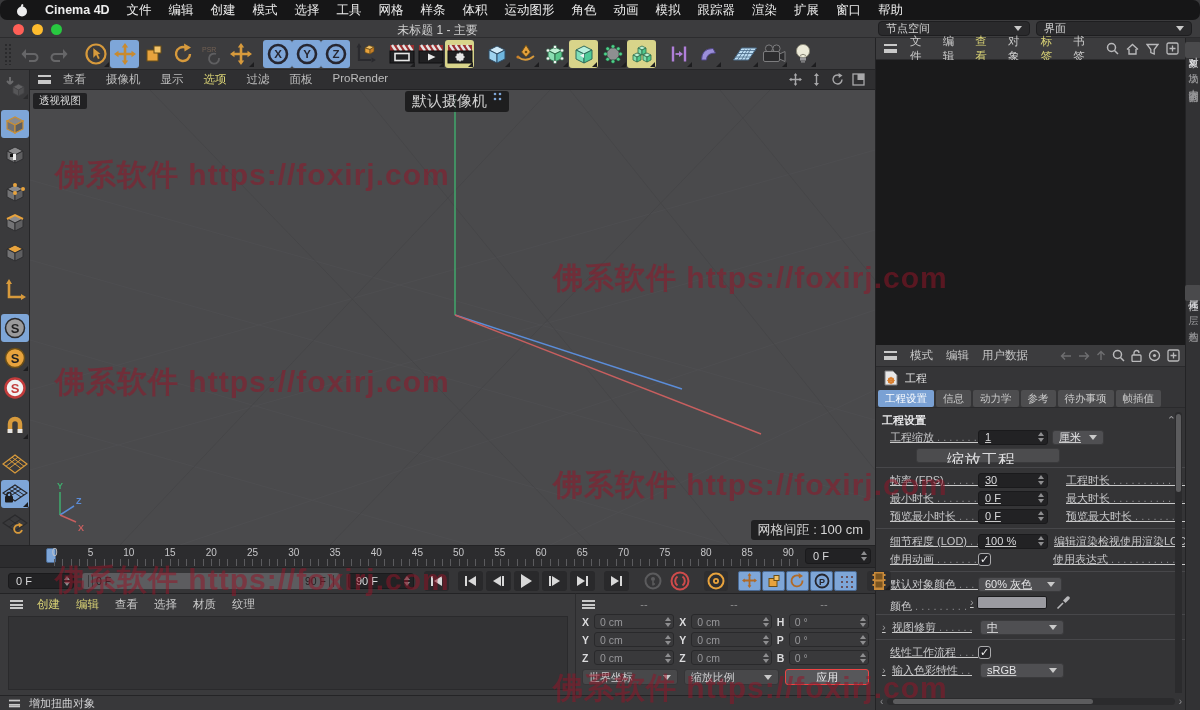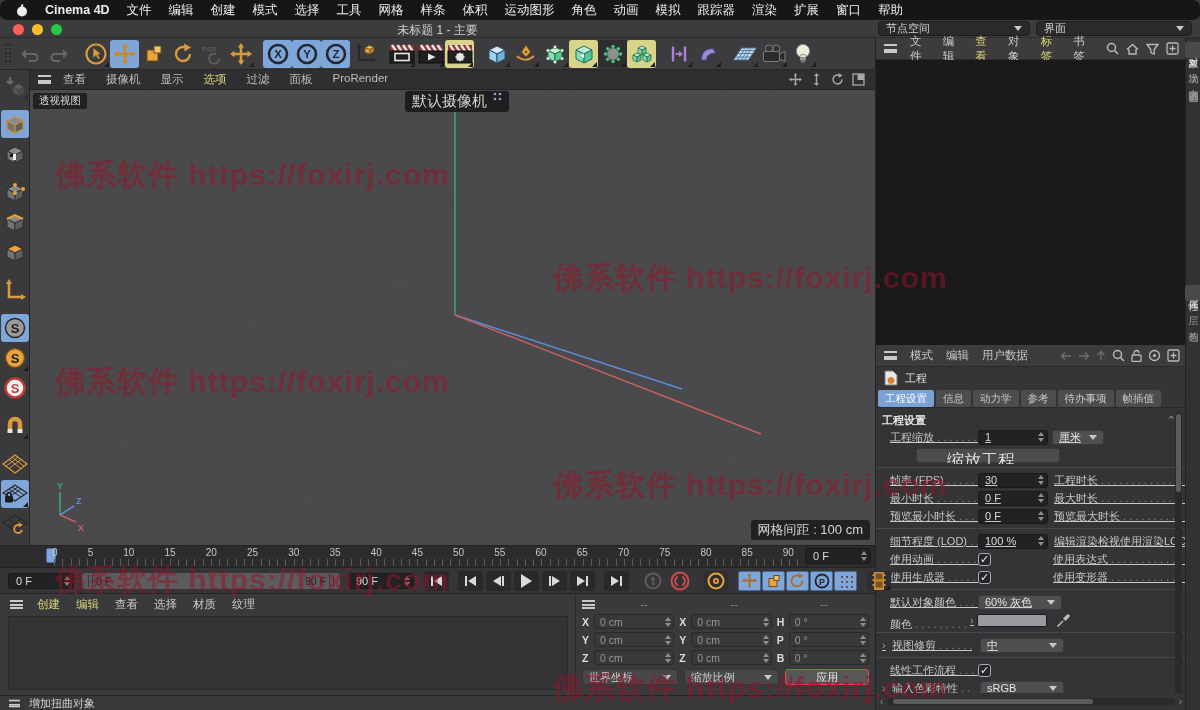--- a/index.html
+++ b/index.html
@@ -59,21 +59,21 @@
   #objrow { position:absolute; left:0; top:329px; width:310px; height:22px; background:#353537; display:flex; align-items:center; gap:7px; padding-left:8px; color:#e0e0e0; }
   #atabs { position:absolute; left:0; top:351px; width:310px; height:19px; background:#353537; display:flex; gap:2px; padding:1px 0 0 2px; border-bottom:1px solid #2a2a2c; }
   .atab { background:#4d4d4f; color:#c9c9c9; font-size:10.5px; padding:2px 7px; border-radius:2px; white-space:nowrap; }
   .atab.active { background:#7aa1d4; color:#fff; }
   #attrbody { position:absolute; left:0; top:370px; width:310px; height:322px; background:#343436; overflow:hidden; padding-top:4px; }
   .asec { display:flex; align-items:center; height:16px; padding:0 10px 0 6px; color:#e8e8ea; font-weight:bold; }
   .asec .collapse { margin-left:auto; color:#9a9a9c; font-weight:normal; }
   .arow { display:flex; align-items:center; height:18px; padding-left:14px; overflow:hidden; white-space:nowrap;text-decoration:underline; }
   .alab { display:inline-block; overflow:hidden; white-space:nowrap; color:#c6c6c8; flex:none; }
   .alab::after { content:" . . . . . . . . . . . . . . . . . . . . . ."; color:#87878a; }
-  .w86 { width:88px; } .grow { flex:1 1 auto; margin-left:6px; }
+  .w86 { width:88px; } .grow { flex:1 1 auto; margin-left:18px; }
   .afield { height:15px; background:#222224; border:1px solid #1a1a1c; border-radius:3px; display:flex; align-items:center; padding:0 2px 0 6px; color:#dadadc; flex:none; }
   .w70 { width:70px; }
   .spin { width:9px; height:12px; margin-left:auto; position:relative; flex:none; }
   .spin::before { content:""; position:absolute; left:2px; top:1px; border-left:3px solid transparent; border-right:3px solid transparent; border-bottom:4px solid #8e8e90; }
   .spin::after { content:""; position:absolute; left:2px; bottom:1px; border-left:3px solid transparent; border-right:3px solid transparent; border-top:4px solid #8e8e90; }
   .aselect { height:15px; background:#4f4f52; border:1px solid #3a3a3c; border-radius:3px; display:flex; align-items:center; gap:8px; padding:0 6px; margin-left:4px; color:#e2e2e4; flex:none; }
   .caret { width:0; height:0; border-left:4px solid transparent; border-right:4px solid transparent; border-top:5px solid #c9c9c9; }
   .abtn { height:15px; background:#4c4c4e; border:1px solid #3a3a3c; border-radius:3px; color:#dcdcde; padding:0 30px; margin-left:26px; font-size:17px; }
   .asep { height:1px; background:#47474a; margin:3px 0; }
   .cb { width:13px; height:13px; background:#26262a; border:1px solid #aaaaac; border-radius:3px; position:relative; flex:none; }
@@ -758,25 +758,20 @@
           <span>100 %</span>
           <i class="spin"></i>
         </div>
       <span style="margin-left:6px;overflow:hidden;white-space:nowrap;color:#c6c6c8;" ind="attributes.lod.right">编辑渲染检视使用渲染LOD</span>
     </div>
     <div class="arow">
       <span class="alab w86">使用动画</span>
       <span class="cb"></span>
       <span class="alab grow" style="margin-left:62px;text-align:right;">使用表达式</span>
     </div>
-    <div class="arow">
-      <span class="alab w86">使用生成器</span>
-      <span class="cb"></span>
-      <span class="alab grow" style="margin-left:62px;">使用变形器</span>
-    </div>
     <div class="asep"></div>
     <div class="arow">
       <span class="alab w86">默认对象颜色</span>
       <div class="aselect" style="width:84px;margin-left:0;">
           <span>60% 灰色</span>
           <i class="caret" style="margin-left:auto;"></i>
         </div>
     </div>
     <div class="arow">
       <span class="alab w86" style="width:80px;margin-top:8px;">颜色</span>

